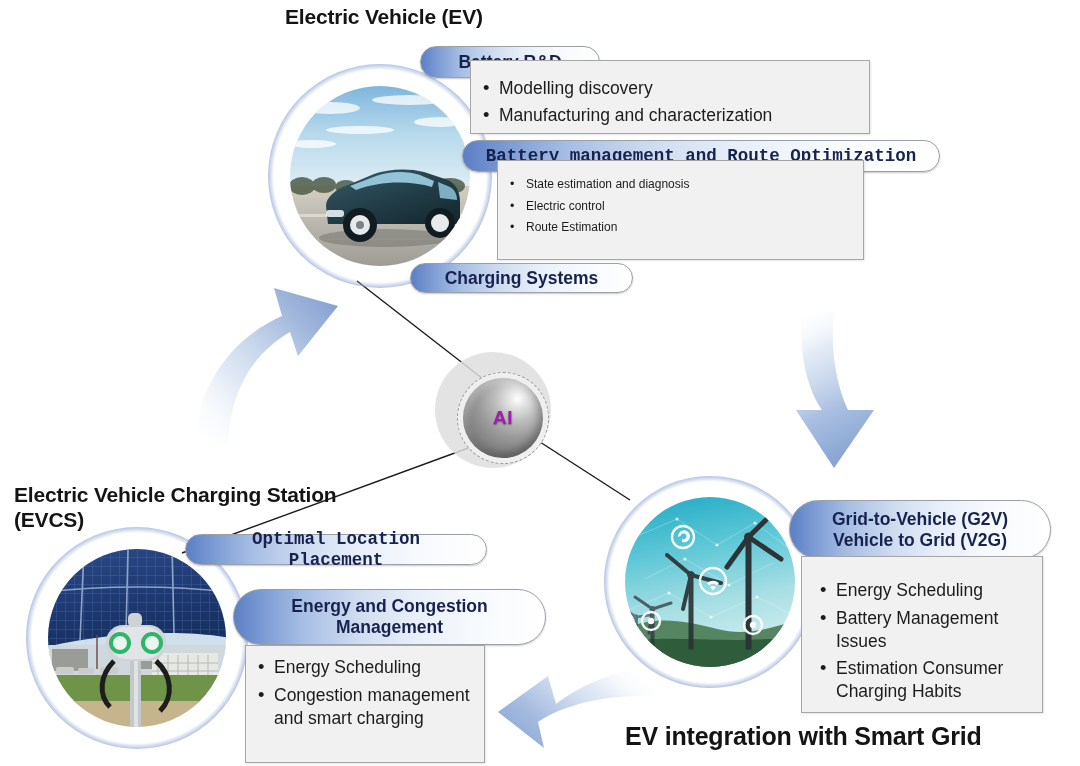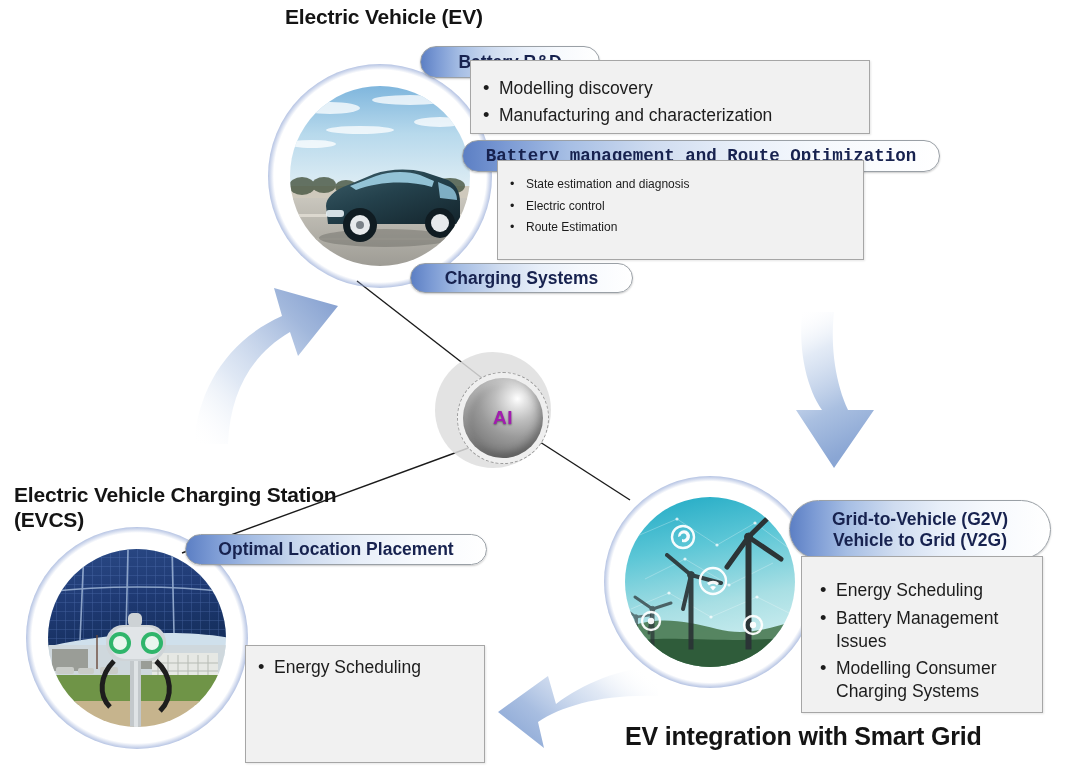--- a/index.html
+++ b/index.html
@@ -369,26 +369,29 @@
           <circle cx="104" cy="94" r="11" fill="#2fb56b"></circle>
           <circle cx="104" cy="94" r="7" fill="#e9f6ee"></circle>
           <rect x="80" y="64" width="14" height="14" rx="5" fill="#cdd2d5"></rect>
           <path d="M66,112 C52,126 50,146 62,158" stroke="#1d1d1d" stroke-width="5" fill="none"></path>
           <path d="M108,112 C124,126 126,148 112,162" stroke="#1d1d1d" stroke-width="5" fill="none"></path>
         </g>
       </svg>
     </div>
   </div>
 
-  <div class="pill" style="left:185px; top:534px; width:302px; height:31px; font-size:17.5px;">Optimal Location Placement</div>
-
+  <div class="pill" style="left:185px; top:534px; width:302px; height:31px; font-size:17.5px;font-family:Liberation Mono, monospace;">Optimal Location Placement</div>
+
+  <div class="pill" style="left:233px; top:589px; width:313px; height:56px; font-size:17.5px;">Energy and Congestion
+Management</div>
 
   <div class="content-box" id="box-energy" style="left:245px; top:645px; width:240px; height:118px; padding:10px 10px 8px 28px;">
     <ul>
       <li>Energy Scheduling</li>
+      <li>Congestion management and smart charging</li>
     </ul>
   </div>
 
   <div class="section-title" id="title-grid">EV integration with Smart Grid</div>
 
   <div class="photo-circle" style="left:604px; top:476px; width:212px; height:212px;">
     <div class="photo-ring"></div>
     <div class="photo-inner" style="left:21px; top:21px; width:170px; height:170px;">
       <svg width="170" height="170" viewBox="0 0 170 170">
         <defs>
@@ -466,21 +469,21 @@
     </div>
   </div>
 
   <div class="pill" style="left:789px; top:500px; width:262px; height:59px; font-size:17.5px;">Grid-to-Vehicle (G2V)
 Vehicle to Grid (V2G)</div>
 
   <div class="content-box" id="box-g2v" style="left:801px; top:556px; width:242px; height:157px; padding:22px 10px 8px 34px;">
     <ul>
       <li>Energy Scheduling</li>
       <li>Battery Management Issues</li>
-      <li>Modelling Consumer Charging Systems</li>
+      <li>Estimation Consumer Charging Habits</li>
     </ul>
   </div>
 
   <div id="ai-node">
     <div id="ai-halo"></div>
     <div id="ai-ring"></div>
     <div id="ai-ball"></div>
     <div id="ai-label">AI</div>
   </div>
 

